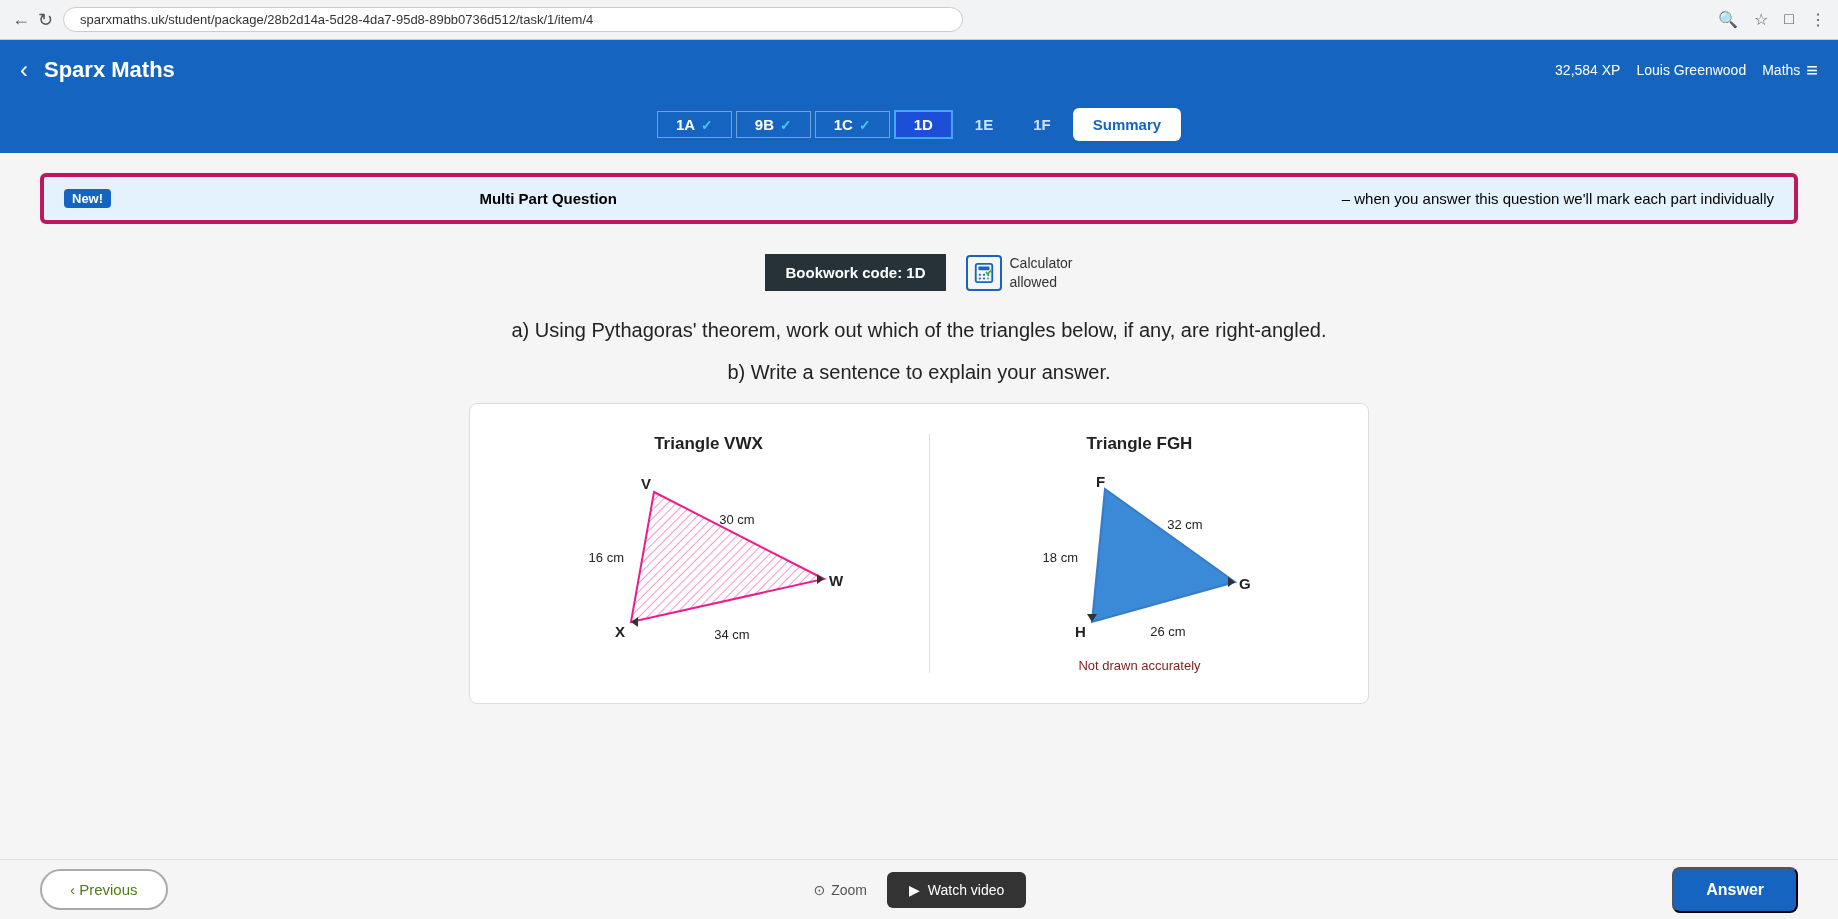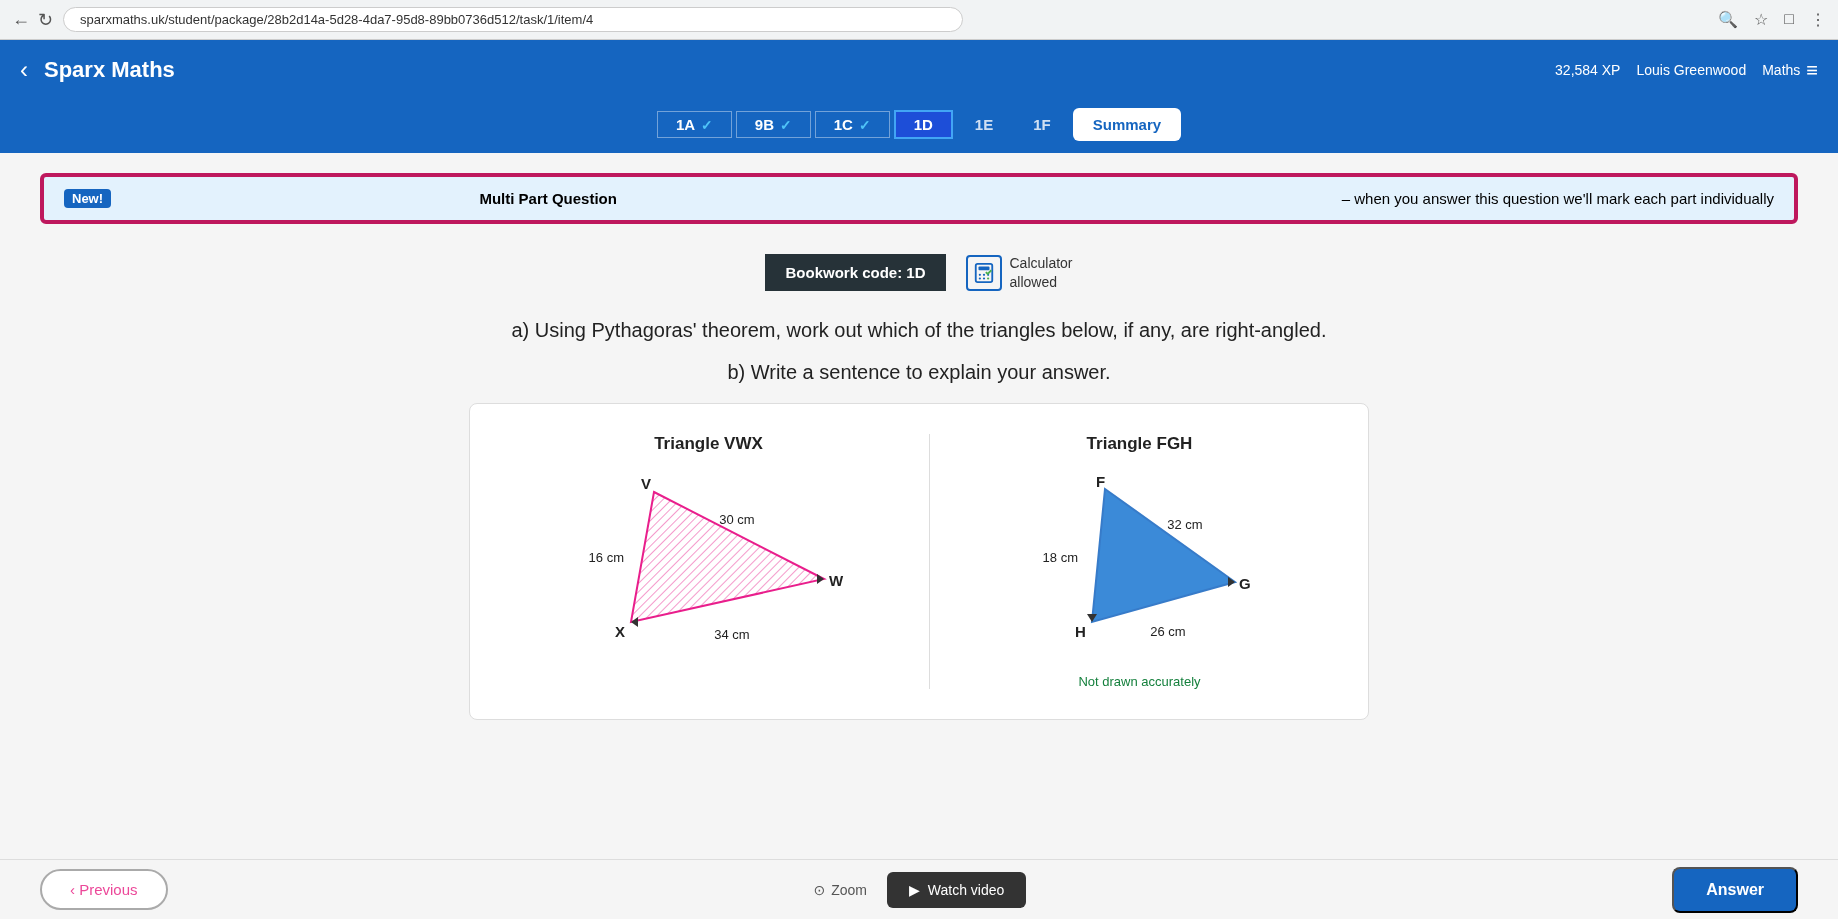--- a/index.html
+++ b/index.html
@@ -177,21 +177,21 @@
     .triangle-label {
       font-size: 17px;
       font-weight: bold;
       margin-bottom: 20px;
       color: #222;
     }
     .triangle-svg-wrap {
       position: relative;
     }
 
-    .not-drawn { font-size: 13px; color: #15803d; text-align: right; margin-top: 16px; }
+    .not-drawn { font-size: 13px; color: #7f1d1d; text-align: right; margin-top: 0; }
 
     
     .bottom-bar {
       position: fixed;
       bottom: 0;
       left: 0;
       right: 0;
       background: #f5f5f5;
       border-top: 1px solid #ddd;
       height: 60px;
@@ -203,21 +203,21 @@
     .prev-btn {
       background: white;
       border: 2px solid #aaa;
       border-radius: 25px;
       padding: 10px 28px;
       font-size: 15px;
       cursor: pointer;
       display: flex;
       align-items: center;
       gap: 6px;
-      color: #ec4899;
+      color: #4d7c0f;
     }
     .bottom-center {
       display: flex;
       align-items: center;
       gap: 20px;
     }
     .zoom-btn {
       display: flex;
       align-items: center;
       gap: 6px;

